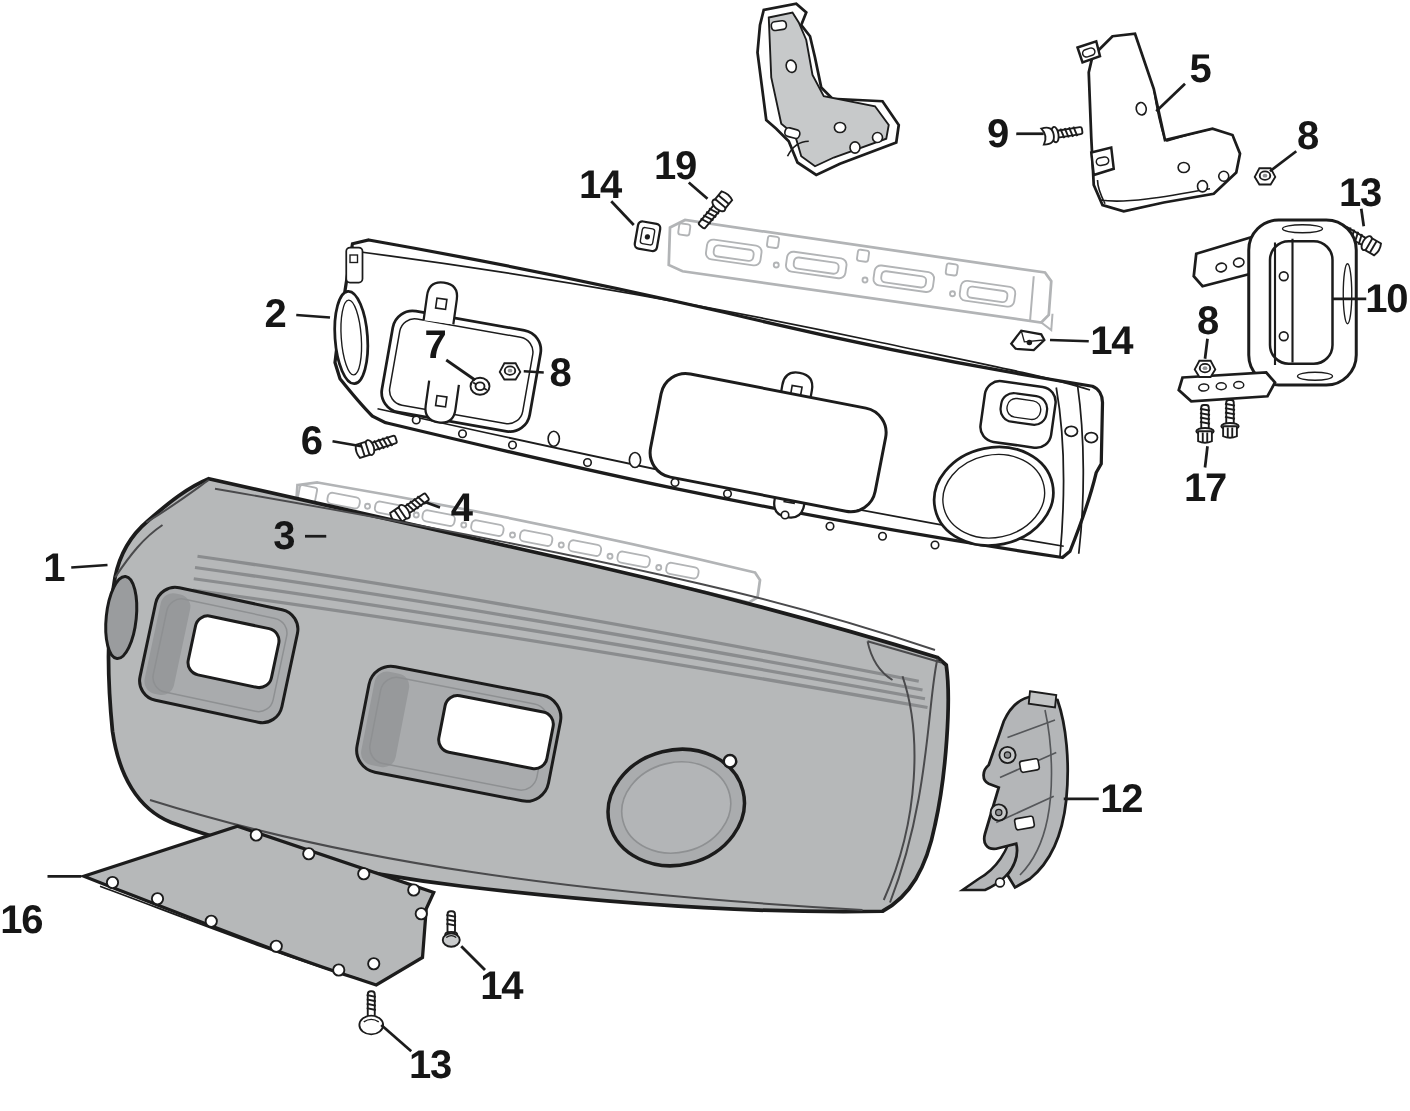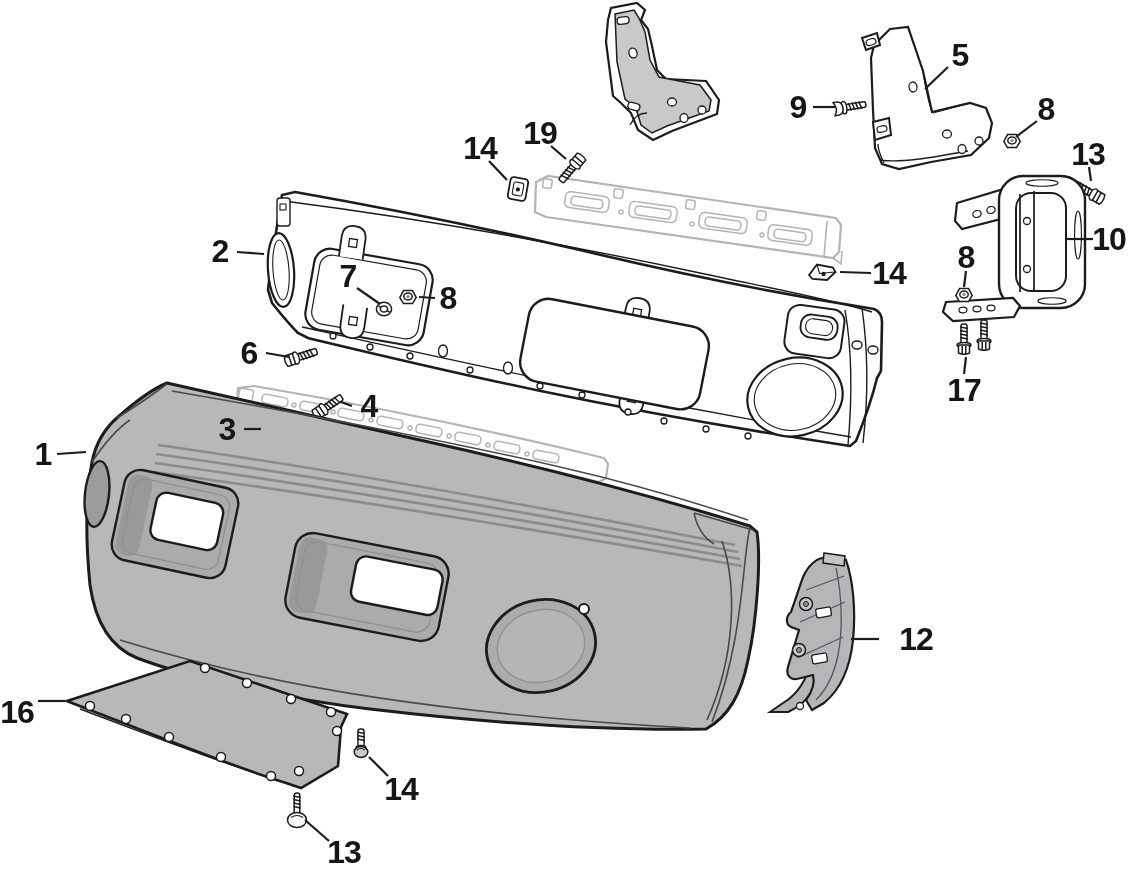--- a/index.html
+++ b/index.html
@@ -364,20 +364,20 @@
   <div class="callout" style="left:960px;top:55px">5</div>
   <div class="callout" style="left:249px;top:353px">6</div>
   <div class="callout" style="left:348px;top:276px">7</div>
   <div class="callout" style="left:448px;top:298px">8</div>
   <div class="callout" style="left:798px;top:107px">9</div>
   <div class="callout" style="left:1046px;top:109px">8</div>
   <div class="callout" style="left:1088px;top:154px">13</div>
   <div class="callout" style="left:1109px;top:239px">10</div>
   <div class="callout" style="left:966px;top:257px">8</div>
   <div class="callout" style="left:964px;top:390px">17</div>
-  <div class="callout" style="left:916px;top:639px">12</div>
+  <div class="callout" style="left:897px;top:639px">12</div>
   <div class="callout" style="left:480px;top:148px">14</div>
   <div class="callout" style="left:540px;top:133px">19</div>
   <div class="callout" style="left:889px;top:273px">14</div>
-  <div class="callout" style="left:17px;top:712px">16</div>
+  <div class="callout" style="left:17px;top:736px">16</div>
   <div class="callout" style="left:401px;top:789px">14</div>
   <div class="callout" style="left:344px;top:852px">13</div>
 </div>
 
 </body></html>

